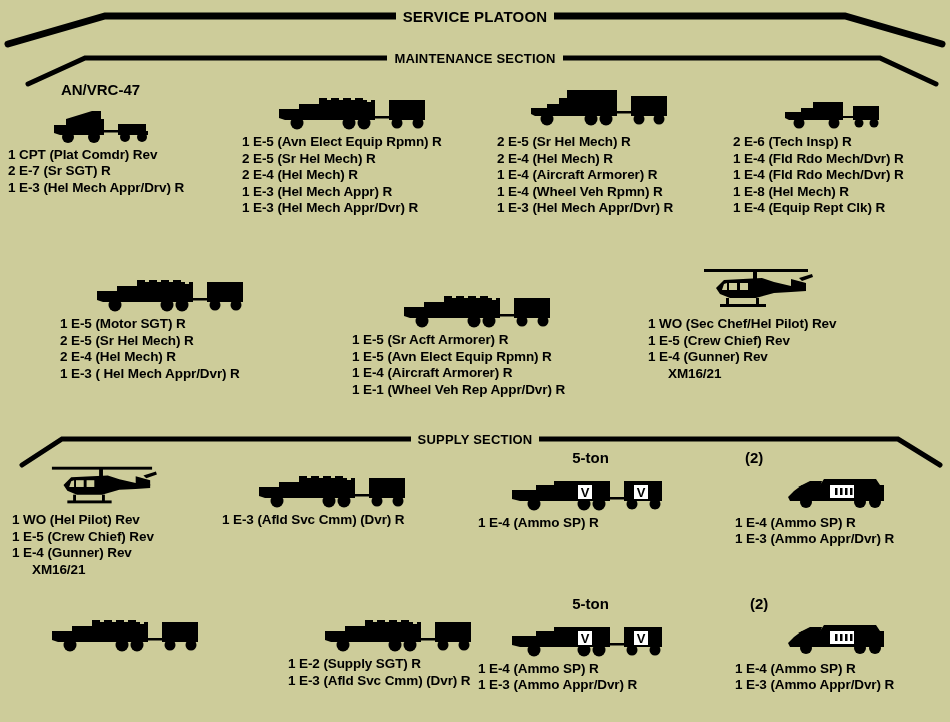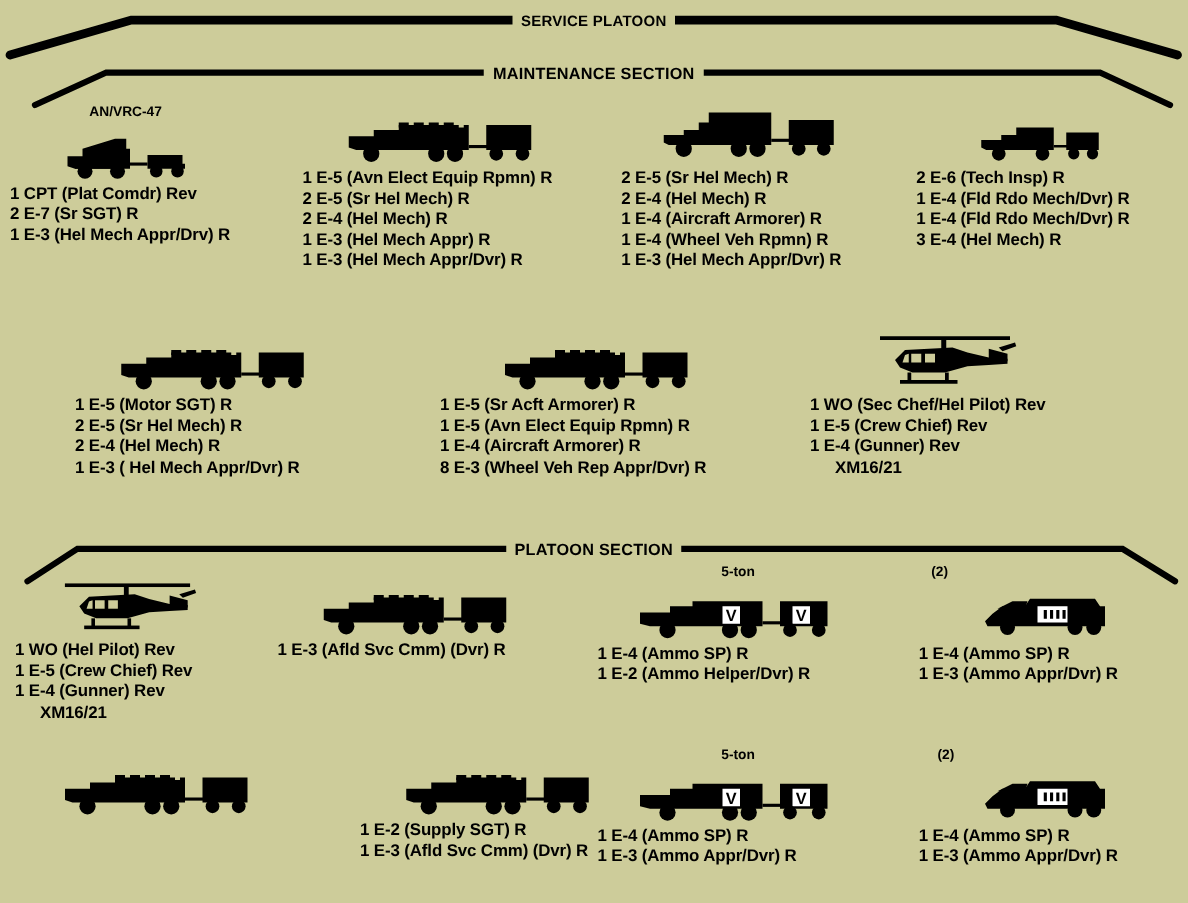--- a/index.html
+++ b/index.html
@@ -45,32 +45,32 @@
     letter-spacing: 0.2px;
     white-space: nowrap;
   }
   .bracket-label span {
     display: inline-block;
     background: #cdcc9a;
     padding: 0 7px;
   }
 
   #bracket-platoon        { top: 2px; }
-  #bracket-platoon .bracket-label   { font-size: 12px; line-height: 20px; top: 5px; }
+  #bracket-platoon .bracket-label   { font-size: 15px; line-height: 20px; top: 5px; }
   #bracket-maintenance    { top: 42px; }
   #bracket-maintenance .bracket-label { font-size: 13px; line-height: 18px; top: 8px; }
   #bracket-supply         { top: 423px; }
   #bracket-supply .bracket-label    { font-size: 13px; line-height: 18px; top: 8px; }
 
   
   .unit {
     position: absolute;
   }
   .unit-caption {
-    font-size: 11px;
+    font-size: 15px;
     line-height: 12.5px;
     text-align: center;
     font-weight: bold;
     white-space: nowrap;
     margin-bottom: 2px;
   }
   .icon-wrap {
     height: 48px;
     display: flex;
     align-items: flex-end;
@@ -195,21 +195,22 @@
         <rect x="64" y="22" width="12" height="2" fill="#000"></rect>
         <path fill="#000" d="M74 12 L100 12 L100 26 L74 26 Z"></path>
         <circle cx="80" cy="29" r="4.5" fill="#000"></circle>
         <circle cx="95" cy="29" r="4.5" fill="#000"></circle>
       </svg>
     </div>
     <ul class="roster">
       <li>2 E-6 (Tech Insp) R</li>
       <li>1 E-4 (Fld Rdo Mech/Dvr) R</li>
       <li>1 E-4 (Fld Rdo Mech/Dvr) R</li>
-      <li>3 E-4 (Hel Mech) R</li>
+      <li>1 E-8 (Hel Mech) R</li>
+      <li>1 E-4 (Equip Rept Clk) R</li>
     </ul>
   </div>
 
   <div class="unit" style="left:60px; top:268px;">
     <div class="icon-wrap center" style="width:215px;">
       <svg class="veh" width="158" height="44" viewBox="0 0 158 44">
         <path fill="#000" d="M28 14 L48 14 L48 10 L96 10 L96 12 L100 12 L100 10 L104 10 L104 30 L14 30 L8 28 L8 19 L28 19 Z"></path>
         <rect x="48" y="8" width="8" height="4" fill="#000"></rect>
         <rect x="60" y="8" width="8" height="4" fill="#000"></rect>
         <rect x="72" y="8" width="8" height="4" fill="#000"></rect>
@@ -224,42 +225,42 @@
       </svg>
     </div>
     <ul class="roster">
       <li>1 E-5 (Motor SGT) R</li>
       <li>2 E-5 (Sr Hel Mech) R</li>
       <li>2 E-4 (Hel Mech) R</li>
       <li>1 E-3 ( Hel Mech Appr/Dvr) R</li>
     </ul>
   </div>
 
-  <div class="unit" style="left:352px; top:268px;">
+  <div class="unit" style="left:352px; top:284px;">
     <div class="icon-wrap center" style="width:245px;">
       <svg class="veh" width="158" height="44" viewBox="0 0 158 44">
         <path fill="#000" d="M28 14 L48 14 L48 10 L96 10 L96 12 L100 12 L100 10 L104 10 L104 30 L14 30 L8 28 L8 19 L28 19 Z"></path>
         <rect x="48" y="8" width="8" height="4" fill="#000"></rect>
         <rect x="60" y="8" width="8" height="4" fill="#000"></rect>
         <rect x="72" y="8" width="8" height="4" fill="#000"></rect>
         <rect x="84" y="8" width="8" height="4" fill="#000"></rect>
         <circle cx="26" cy="33" r="6.5" fill="#000"></circle>
         <circle cx="78" cy="33" r="6.5" fill="#000"></circle>
         <circle cx="93" cy="33" r="6.5" fill="#000"></circle>
         <rect x="104" y="26" width="18" height="2.5" fill="#000"></rect>
         <rect x="118" y="10" width="36" height="20" fill="#000"></rect>
         <circle cx="126" cy="33" r="5.5" fill="#000"></circle>
         <circle cx="147" cy="33" r="5.5" fill="#000"></circle>
       </svg>
     </div>
     <ul class="roster">
       <li>1 E-5 (Sr Acft Armorer) R</li>
       <li>1 E-5 (Avn Elect Equip Rpmn) R</li>
       <li>1 E-4 (Aircraft Armorer) R</li>
-      <li>8 E-3 (Wheel Veh Rep Appr/Dvr) R</li>
+      <li>1 E-1 (Wheel Veh Rep Appr/Dvr) R</li>
     </ul>
   </div>
 
   <div class="unit" style="left:648px; top:262px;">
     <div class="icon-wrap center" style="width:215px; height:54px;">
       <svg class="veh" width="120" height="54" viewBox="0 0 120 54">
         <rect x="8" y="7" width="104" height="3" fill="#000"></rect>
         <rect x="57" y="9" width="4" height="9" fill="#000"></rect>
         <path fill="#000" d="M28 18 L66 16 L78 20 L95 24 L110 25 L110 29 L95 30 L78 31 L60 36 L34 36 L24 32 L20 26 Z"></path>
         <path fill="#000" d="M95 17 L110 21 L110 27 L95 26 Z"></path>
@@ -278,21 +279,21 @@
       <li>1 E-4 (Gunner) Rev</li>
       <li class="indent">XM16/21</li>
     </ul>
   </div>
 
   <div class="bracket" id="bracket-supply">
     <svg width="950" height="46" viewBox="0 0 950 46">
       <path d="M 22 42 L 62 16 L 898 16 L 940 42" fill="none" stroke="#000" stroke-width="5" stroke-linecap="round" stroke-linejoin="miter"></path>
     </svg>
     <div class="bracket-label">
-      <span>PLATOON SECTION</span>
+      <span>SUPPLY SECTION</span>
     </div>
   </div>
 
   <div class="unit" style="left:12px; top:458px;">
     <div class="unit-caption" style="width:180px;"></div>
     <div class="icon-wrap center" style="width:180px; height:52px;">
       <svg class="veh" width="120" height="52" viewBox="0 0 120 54">
         <rect x="8" y="7" width="104" height="3" fill="#000"></rect>
         <rect x="57" y="9" width="4" height="9" fill="#000"></rect>
         <path fill="#000" d="M28 18 L66 16 L78 20 L95 24 L110 25 L110 29 L95 30 L78 31 L60 36 L34 36 L24 32 L20 26 Z"></path>
@@ -350,21 +351,20 @@
         <rect x="104" y="26" width="16" height="2.5" fill="#000"></rect>
         <rect x="118" y="10" width="38" height="20" fill="#000"></rect>
         <rect x="128" y="14" width="14" height="14" fill="#ffffff"></rect>
         <text x="135" y="26" font-family="Liberation Sans, sans-serif" font-size="13" font-weight="bold" text-anchor="middle" fill="#000">V</text>
         <circle cx="126" cy="33" r="5.5" fill="#000"></circle>
         <circle cx="149" cy="33" r="5.5" fill="#000"></circle>
       </svg>
     </div>
     <ul class="roster">
       <li>1 E-4 (Ammo SP) R</li>
-      <li>1 E-2 (Ammo Helper/Dvr) R</li>
     </ul>
   </div>
 
   <div class="unit" style="left:735px; top:452px;">
     <div class="unit-caption" style="width:210px; text-align:left; padding-left:10px;">(2)</div>
     <div class="icon-wrap center" style="width:210px; height:48px;">
       <svg class="veh" width="120" height="44" viewBox="0 0 120 44">
         <path fill="#000" d="M14 20 L22 14 L40 14 L44 8 L96 8 L100 14 L104 14 L104 30 L10 30 L8 26 Z"></path>
         <path fill="#000" d="M18 16 L30 10 L42 10 L40 16 Z"></path>
         <rect x="50" y="14" width="24" height="13" fill="#ffffff"></rect>

